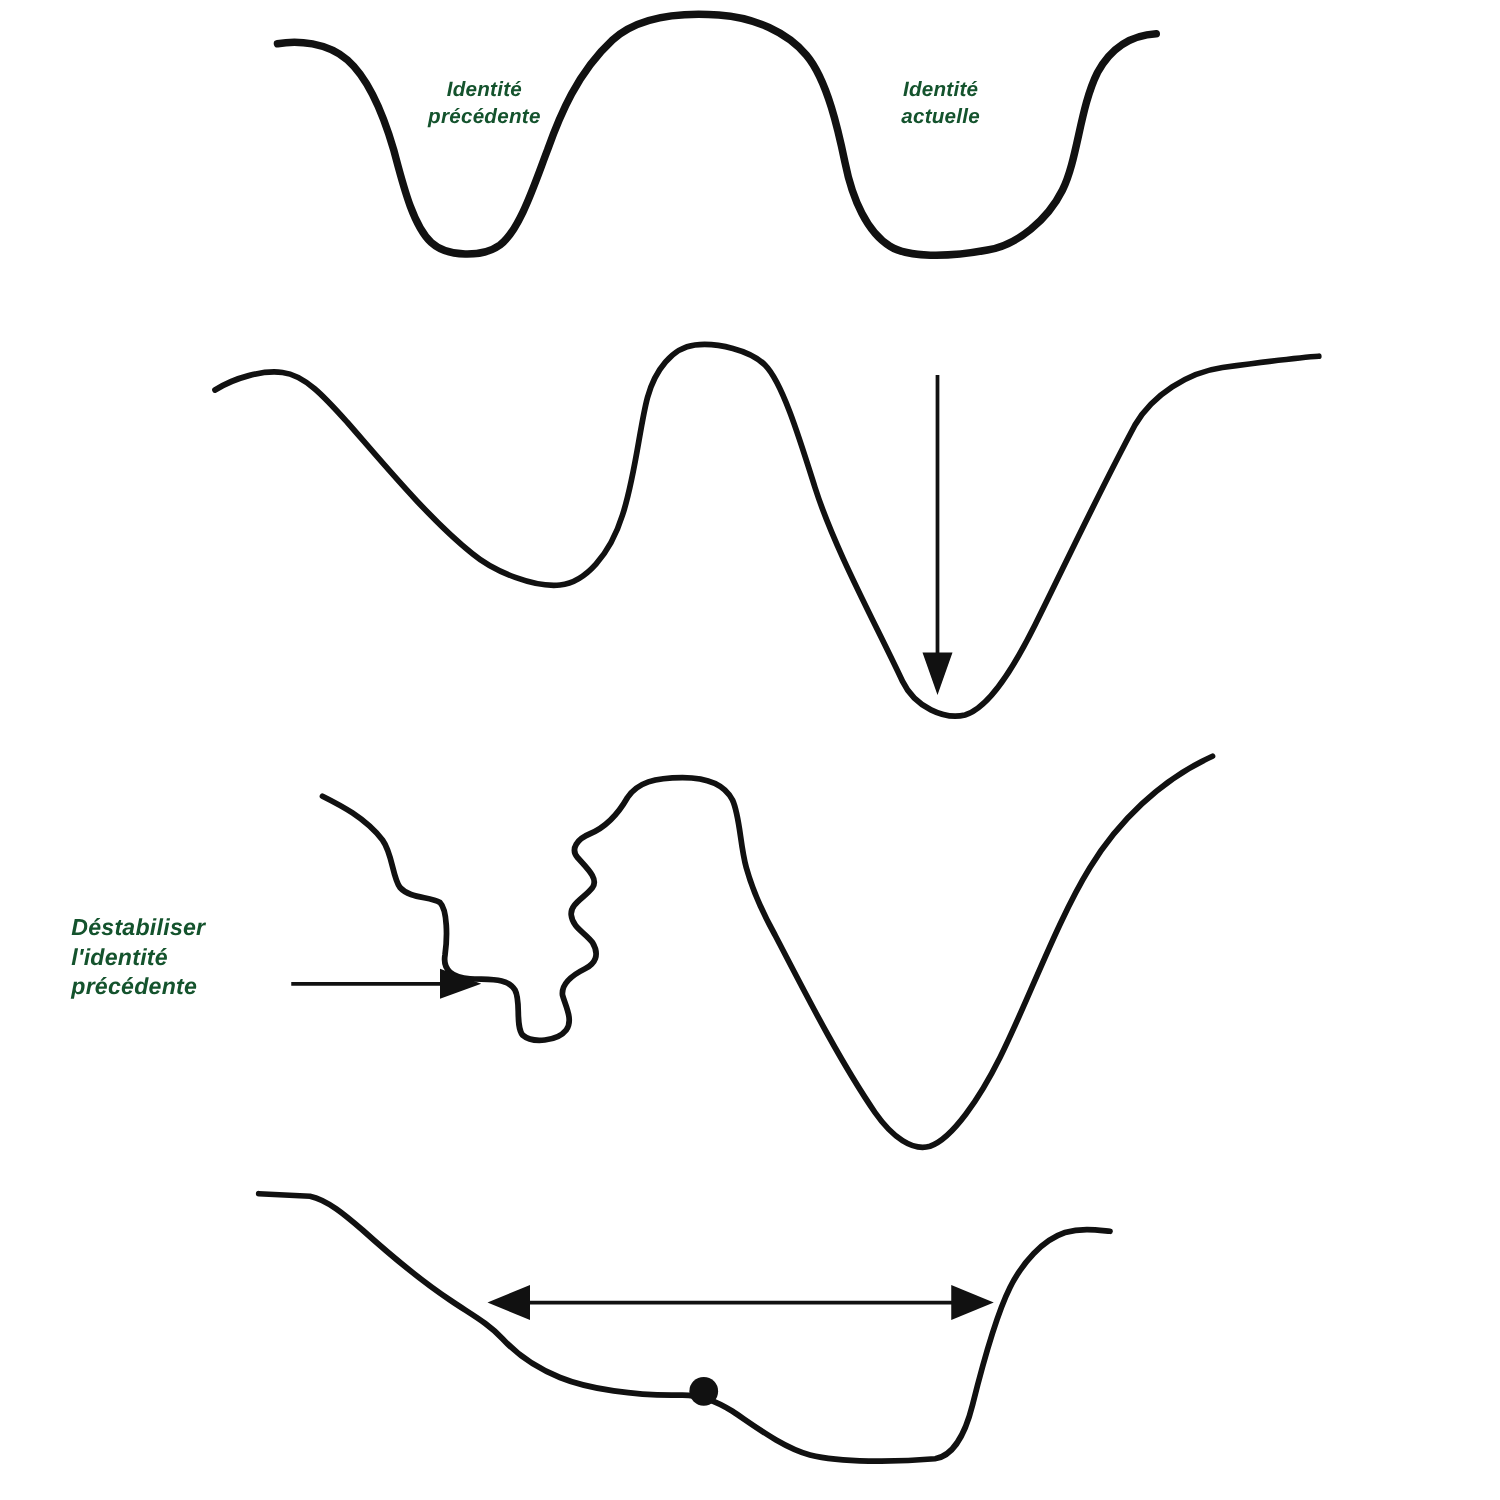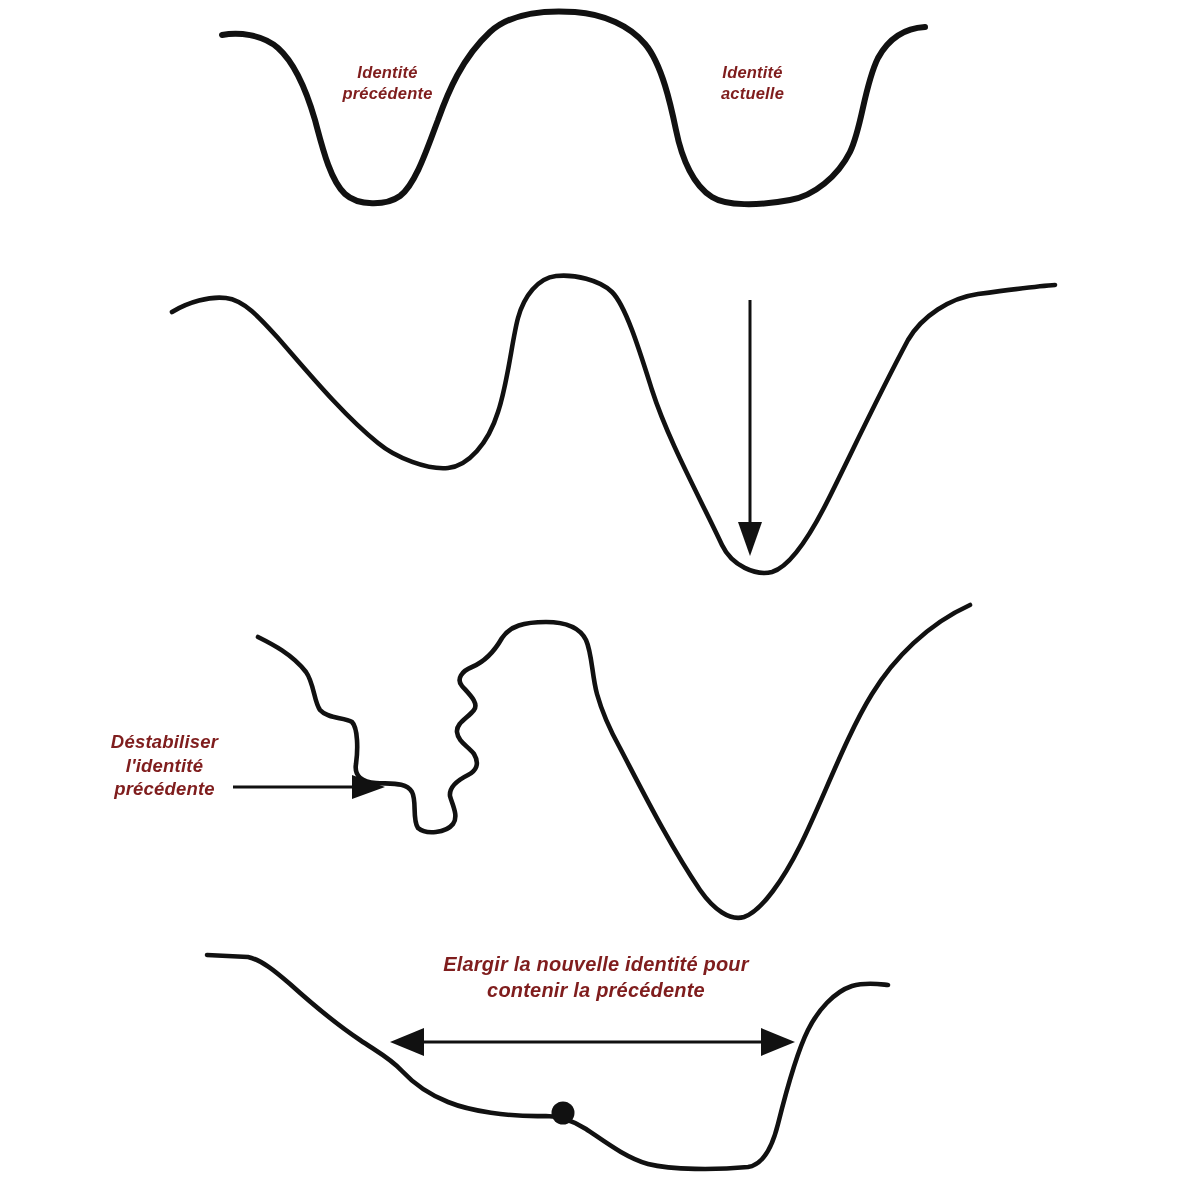--- a/index.html
+++ b/index.html
@@ -46,28 +46,28 @@
   }
   .marker-dot {
     fill: #111111;
     stroke: none;
   }
   .caption {
     position: absolute;
     font-family: "Liberation Sans", "DejaVu Sans", sans-serif;
     font-weight: bold;
     font-style: italic;
-    color: #7f1d1d;
+    color: #14532d;
     line-height: 1.28;
     white-space: pre-line;
     letter-spacing: 0.2px;
     user-select: none;
   }
   .cap-center { text-align: center; }
-  .cap-left { text-align: center; }
+  .cap-left { text-align: left; }
   .size-sm { font-size: 16.5px; }
   .size-md { font-size: 18.5px; }
   .size-lg { font-size: 20px; }
   #cap-identite-precedente { left: 295px; top: 62px; width: 185px; }
   #cap-identite-actuelle   { left: 660px; top: 62px; width: 185px; }
   #cap-enrichir            { left: 668px; top: 286px; width: 330px; }
   #cap-destabiliser        { left: 57px;  top: 730px; width: 215px; }
   #cap-elargir             { left: 398px; top: 952px; width: 396px; }
 </style>
 </head>
@@ -183,16 +183,14 @@
 précédente</div>
 
   <div class="caption cap-center size-sm" id="cap-identite-actuelle">Identité
 actuelle</div>
 
 
   <div class="caption cap-left size-md" id="cap-destabiliser">Déstabiliser
 l'identité
 précédente</div>
 
-  <div class="caption cap-center size-lg" id="cap-elargir">Elargir la nouvelle identité pour
-contenir la précédente</div>
 
 </div>
 
 </body></html>

